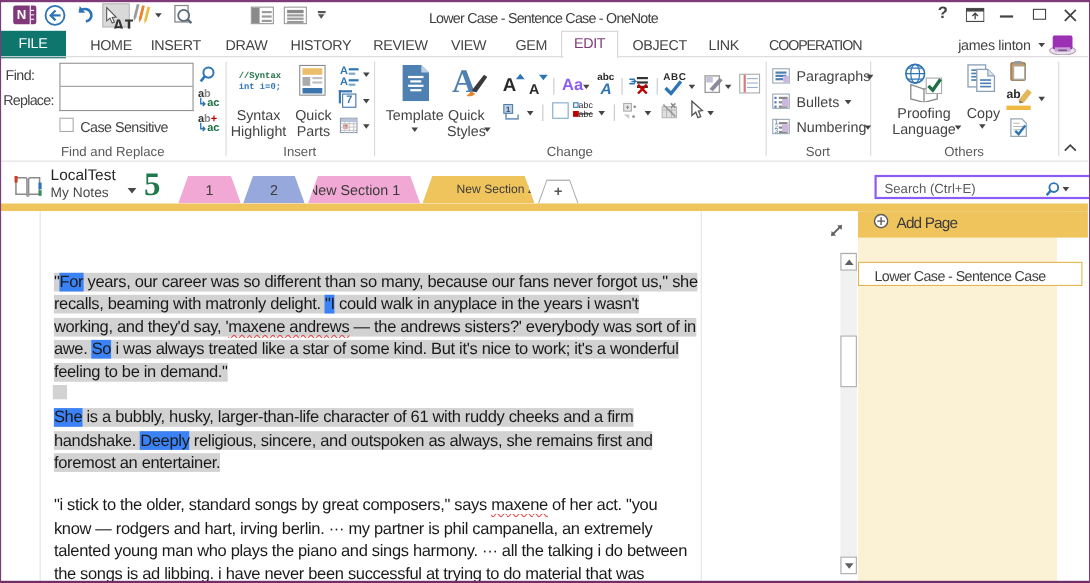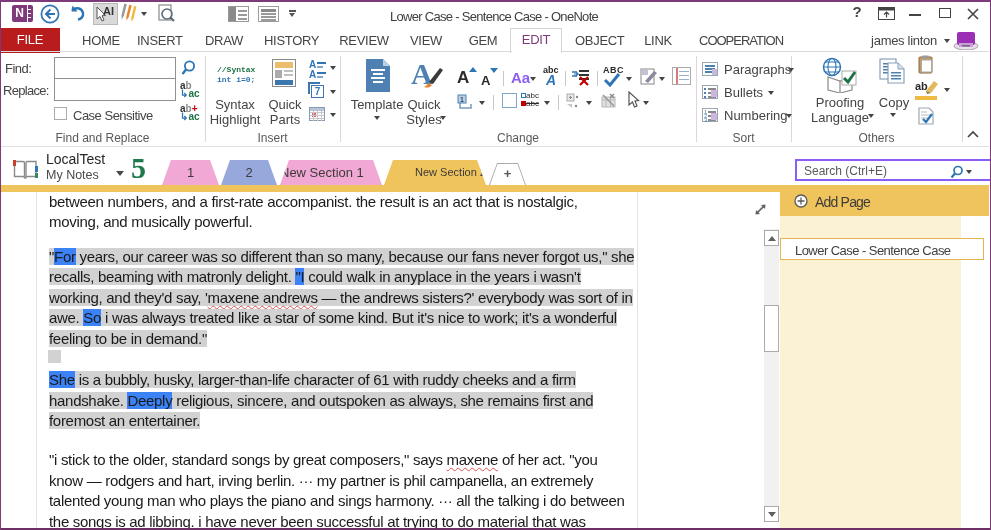--- a/index.html
+++ b/index.html
@@ -37,21 +37,21 @@
 
   <svg class="abs" style="left:68px;top:5px;" width="20" height="18" viewBox="0 0 20 18">
         <path d="M4 5 C9 1.5, 14 3.5, 15 8 C15.7 11.5, 13 14, 10 14.5" fill="none" stroke="#2E75B5" stroke-width="2.4"></path>
         <path d="M4.5 0.5 L3.5 6.5 L9.5 6.5 Z" fill="#2E75B5"></path>
       </svg>
 
   <div class="abs" style="left:93px;top:3px;width:25px;height:22px;background:#D9D9D9;border:1px solid #B9B9B9;"></div>
   <svg class="abs" style="left:95px;top:6px;" width="12" height="16" viewBox="0 0 12 16">
         <path d="M2 1 L2 13 L5 10.5 L7 15 L9 14 L7 9.8 L10.5 9.5 Z" fill="#fff" stroke="#555" stroke-width="1"></path>
       </svg>
-  <div class="abs" style="left:103px;top:5px;font-size:11px;color:#333;font-weight:bold;">AI</div>
+  <div class="abs" style="left:103px;top:15px;font-size:16px;color:#333;font-weight:bold;font-family:Liberation Mono, monospace;">AI</div>
 
   <svg class="abs" style="left:119px;top:3px;" width="21" height="22" viewBox="0 0 21 22">
         <g transform="rotate(14 10 11)">
           <path d="M3 2 L5.5 2 L5.5 14 L4.2 18 L3 14 Z" fill="#9a9a9a"></path>
           <path d="M8 2 L10.5 2 L10.5 14 L9.2 18 L8 14 Z" fill="#E8842C"></path>
           <path d="M13 2 L15.5 2 L15.5 14 L14.2 18 L13 14 Z" fill="#EFBA42"></path>
         </g>
       </svg>
   <div class="ddn" style="left:141px;top:12px;"></div>
 
@@ -85,21 +85,21 @@
         <path d="M8.5 10.5 L8.5 5.5 M6 7.5 L8.5 5 L11 7.5" fill="none" stroke="#444" stroke-width="1.2"></path>
       </svg>
   <div class="abs" style="left:909px;top:14px;width:12px;height:2px;background:#444;"></div>
   <div class="abs" style="left:939px;top:8px;width:12px;height:10px;border:1.5px solid #444;"></div>
   <svg class="abs" style="left:967px;top:8px;" width="12" height="12" viewBox="0 0 12 12">
         <path d="M1 1 L11 11 M11 1 L1 11" stroke="#444" stroke-width="1.6"></path>
       </svg>
 </div>
 
 <div class="abs" id="tabrow" style="left:0;top:26px;width:989px;height:27px;background:#fff;">
-  <div class="tab" style="left:0;top:2px;width:60px;background:#b91c1c;color:#fff;height:38px;line-height:23px;">FILE</div>
+  <div class="tab" style="left:0;top:2px;width:60px;background:#0f766e;color:#fff;height:38px;line-height:23px;">FILE</div>
   <div class="tab" style="left:78px;width:46px;">HOME</div>
   <div class="tab" style="left:137px;width:44px;">INSERT</div>
   <div class="tab" style="left:202px;width:44px;">DRAW</div>
   <div class="tab" style="left:264px;width:54px;">HISTORY</div>
   <div class="tab" style="left:338px;width:52px;">REVIEW</div>
   <div class="tab" style="left:404px;width:44px;">VIEW</div>
   <div class="tab" style="left:462px;width:42px;">GEM</div>
   <div class="tab" style="left:510px;top:2px;width:52px;background:#fff;border:1px solid #D8D3D8;border-bottom:none;color:#7E3A78;height:25px;line-height:22px;">EDIT</div>
   <div class="tab" style="left:575px;width:44px;">OBJECT</div>
   <div class="tab" style="left:636px;width:44px;">LINK</div>
@@ -364,24 +364,20 @@
         </svg>
     <div class="ddn" style="left:169px;top:9px;"></div>
   </div>
 </div>
 
 <div class="abs" style="left:0;top:185px;width:989px;height:7px;background:#F0C45C;"></div>
 
 <div class="abs" id="content" style="left:0;top:192px;width:989px;height:336px;background:#fff;font-size:15px;line-height:20.5px;color:#1a1a1a;letter-spacing:-0.3px;">
   <div class="abs" style="left:36px;top:0;width:1px;height:336px;background:#E3E3E3;"></div>
   <div class="abs" style="left:637px;top:0;width:1px;height:336px;background:#E3E3E3;"></div>
-  <div class="abs" style="left:49px;top:-0.5px;">
-    <div class="ln">between numbers, and a first-rate accompanist. the result is an act that is nostalgic,</div>
-    <div class="ln">moving, and musically powerful.</div>
-  </div>
   <div class="abs" style="left:49px;top:54.5px;">
     <div class="ln"><span class="sel">"<span class="hl">For</span> years, our career was so different than so many, because our fans never forgot us," she </span></div>
     <div class="ln"><span class="sel">recalls, beaming with matronly delight. <span class="hl">"I</span> could walk in anyplace in the years i wasn't </span></div>
     <div class="ln"><span class="sel">working, and they'd say, '<span class="sq">maxene andrews</span> — the andrews sisters?' everybody was sort of in </span></div>
     <div class="ln"><span class="sel">awe. <span class="hl">So</span> i was always treated like a star of some kind. But it's nice to work; it's a wonderful </span></div>
     <div class="ln"><span class="sel">feeling to be in demand." </span></div>
   </div>
   <div class="abs sel" style="left:48px;top:158px;width:13px;height:13px;"></div>
   <div class="abs" style="left:49px;top:178px;">
     <div class="ln"><span class="sel"><span class="hl">She</span> is a bubbly, husky, larger-than-life character of 61 with ruddy cheeks and a firm </span></div>

